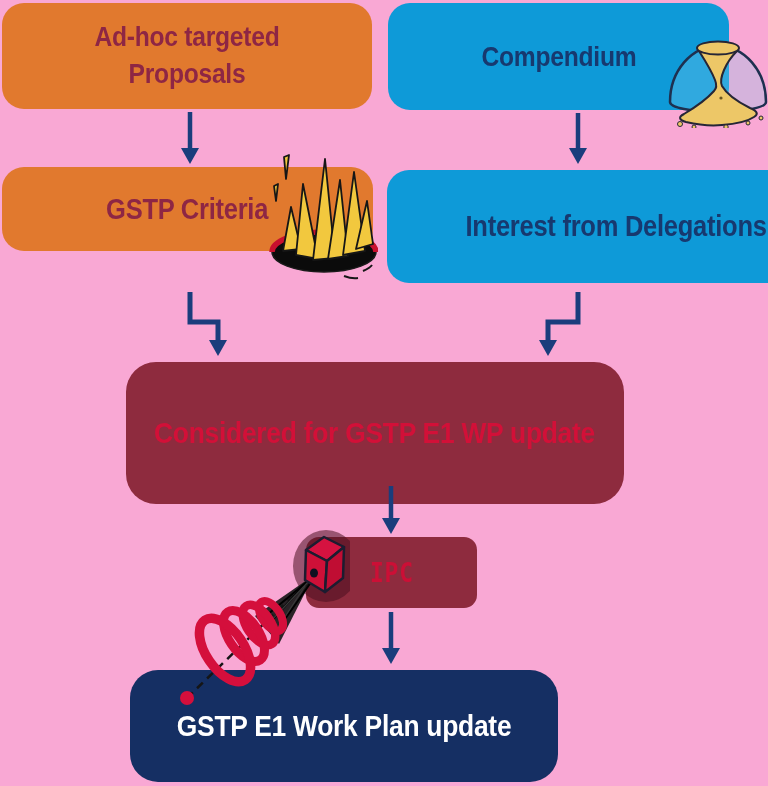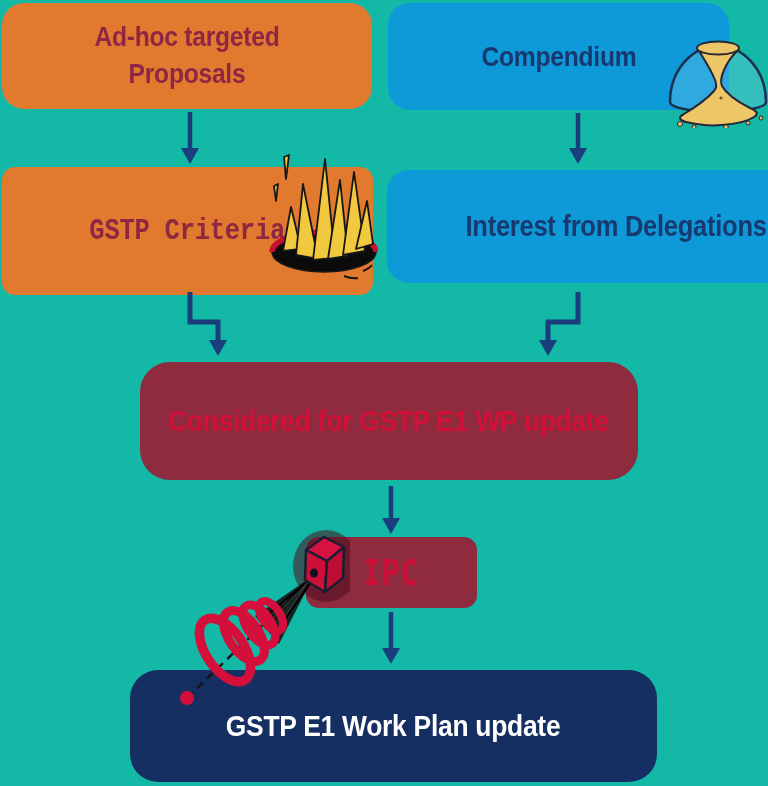--- a/index.html
+++ b/index.html
@@ -1,30 +1,30 @@
 <!DOCTYPE html>
 <html><head>
 <meta charset="utf-8">
 <style>
   html,body{margin:0;padding:0;background:#000;}
-  .canvas{position:relative;width:768px;height:786px;background:#14b8a6;overflow:hidden;
+  .canvas{position:relative;width:768px;height:786px;background:#f9a8d4;overflow:hidden;
           font-family:"Liberation Sans",sans-serif;}
   .node{position:absolute;display:flex;align-items:center;justify-content:center;
         text-align:center;font-weight:bold;}
   .lbl{display:inline-block;transform:scaleX(0.88);letter-spacing:-0.3px;white-space:nowrap;}
   .lbl.wrap{white-space:normal;width:262px;line-height:1.32;}
   #n-adhoc      {left:2px;  top:3px;  width:370px;height:106px;border-radius:22px;background:#E1792E;color:#8E2644;font-size:28px;}
   #n-compendium {left:388px;top:3px;  width:341px;height:107px;border-radius:22px;background:#0E9AD8;color:#17396F;font-size:28px;}
-  #n-criteria   {left:2px;  top:167px;width:371px;height:128px;border-radius:13px;background:#E1792E;color:#8E2644;font-size:29px;font-family:Liberation Mono, monospace;}
+  #n-criteria   {left:2px;  top:167px;width:371px;height:84px;border-radius:22px;background:#E1792E;color:#8E2644;font-size:29px;}
   #n-interest   {left:387px;top:170px;width:379px;height:113px;border-radius:22px;background:#0E9AD8;color:#17396F;font-size:29px;padding-left:40px;}
-  #n-considered {left:140px;top:362px;width:498px;height:118px;border-radius:30px;background:#8E2B3E;color:#D21038;font-size:30px;}
+  #n-considered {left:126px;top:362px;width:498px;height:142px;border-radius:30px;background:#8E2B3E;color:#D21038;font-size:30px;}
   #n-ipc        {left:306px;top:537px;width:171px;height:71px; border-radius:13px;background:#8E2B3E;color:#CC0F36;
-                 font-family:"DejaVu Sans Mono",monospace;font-size:35px;}
+                 font-family:"DejaVu Sans Mono",monospace;font-size:27px;}
   #n-ipc .lbl{transform:scaleX(0.85);letter-spacing:1px;}
-  #n-workplan   {left:130px;top:670px;width:527px;height:112px;border-radius:28px;background:#152F63;color:#FFFFFF;font-size:30px;}
+  #n-workplan   {left:130px;top:670px;width:428px;height:112px;border-radius:28px;background:#152F63;color:#FFFFFF;font-size:30px;}
   .overlay{position:absolute;left:0;top:0;z-index:4;pointer-events:none;}
   .icon{position:absolute;z-index:5;pointer-events:none;}
   #icon-hourglass{left:664px;top:36px;}
   #icon-fire{left:266px;top:152px;}
   #icon-spray{left:175px;top:528px;}
 </style>
 </head>
 <body>
 
 <div class="canvas">

